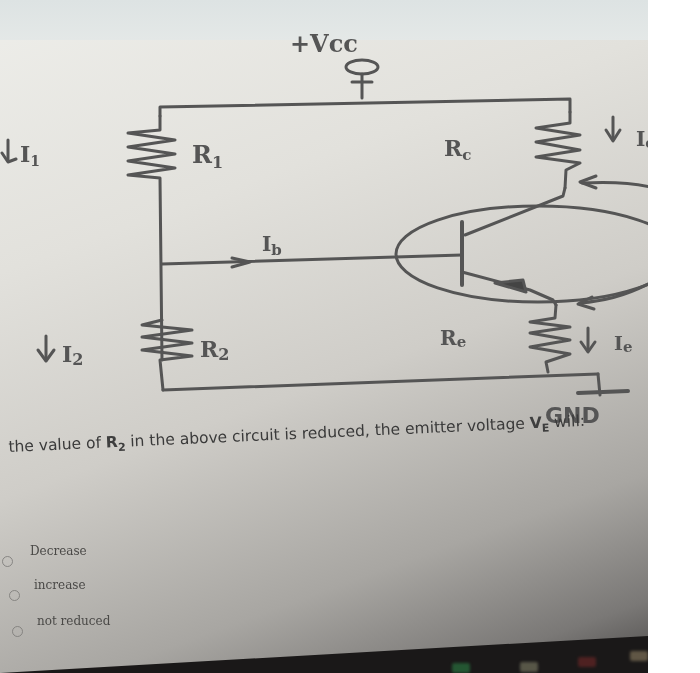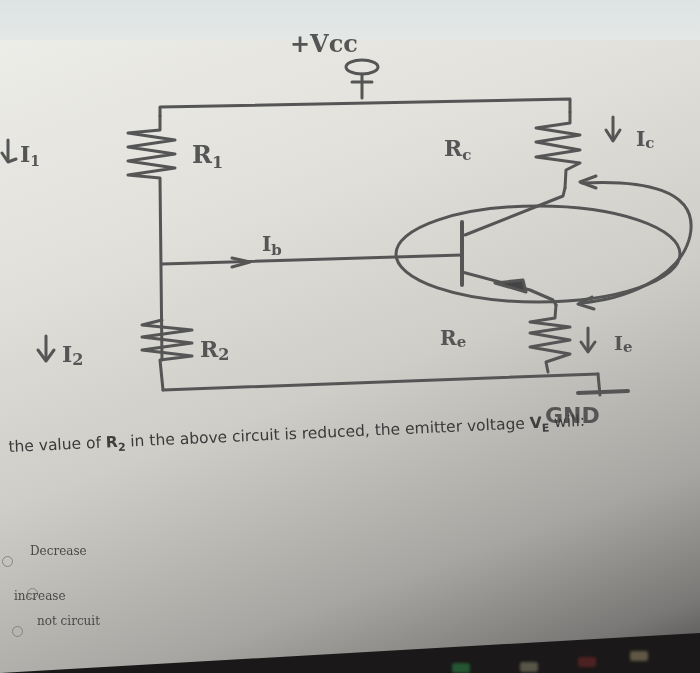--- a/index.html
+++ b/index.html
@@ -5,21 +5,21 @@
   html, body {
     margin: 0;
     padding: 0;
     width: 700px;
     height: 673px;
     overflow: hidden;
     font-family: "Liberation Sans", sans-serif;
   }
   .photo {
     position: relative;
-    width: 700px;
+    width: 648px;
     height: 673px;
     background: linear-gradient(160deg, #eeeeea 0%, #e2e1dc 30%, #cfcdc8 55%, #a8a6a2 78%, #7a7876 92%, #4c4a49 100%);
     overflow: hidden;
   }
   .top-band {
     position: absolute;
     left: 0; top: 0;
     width: 700px; height: 40px;
     background: linear-gradient(180deg, #dde3e3 0%, #e4e8e7 100%);
   }
@@ -160,27 +160,27 @@
     </g>
   </svg>
 
   <div class="question"><span>the value of </span><b><span>R</span><sub>2</sub></b><span> in the above circuit is reduced, the emitter voltage </span><b><span>V</span><sub>E</sub></b><span> will:</span></div>
 
   <div class="options">
     <label class="option" style="left:2px; top:24px;">
       <span class="radio"></span>
       <span class="opt-label" style="margin-left:17px;">Decrease</span>
     </label>
-    <label class="option" style="left:0; top:58px;flex-direction:column;">
+    <label class="option" style="left:9px; top:58px;">
       <span class="radio"></span>
       <span class="opt-label" style="margin-left:14px;">increase</span>
     </label>
     <label class="option" style="left:12px; top:94px;">
       <span class="radio"></span>
-      <span class="opt-label" style="margin-left:14px;">not circuit</span>
+      <span class="opt-label" style="margin-left:14px;">not reduced</span>
     </label>
   </div>
 
   <div class="taskbar">
     <span class="tb-icon" style="left:452px; top:30px; background:#2e8a4a;"></span>
     <span class="tb-icon" style="left:520px; top:29px; background:#8a8a70;"></span>
     <span class="tb-icon" style="left:578px; top:24px; background:#7a2a2a;"></span>
     <span class="tb-icon" style="left:630px; top:18px; background:#9a8a6a;"></span>
   </div>
 </div>

